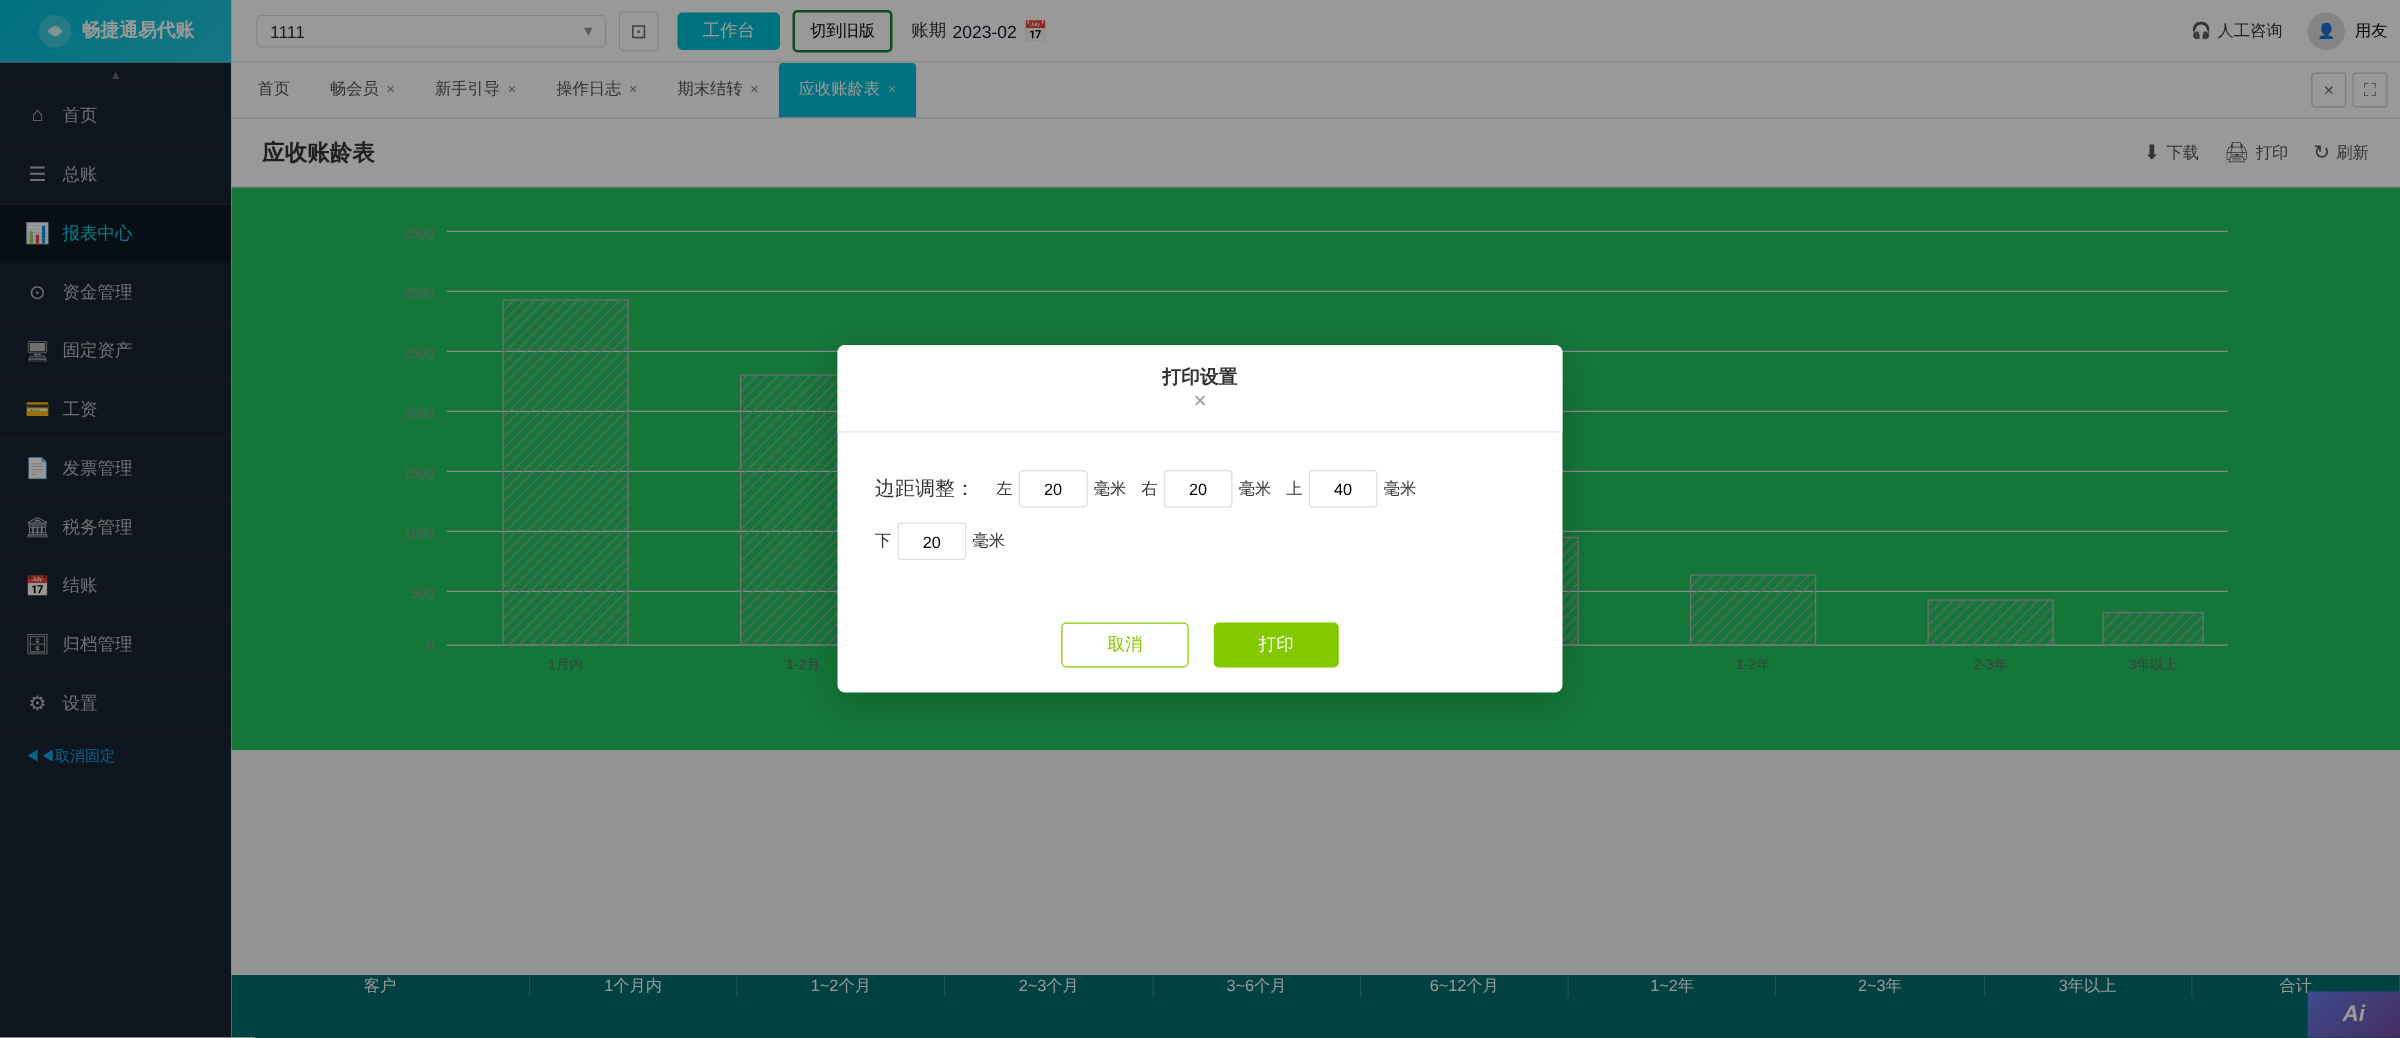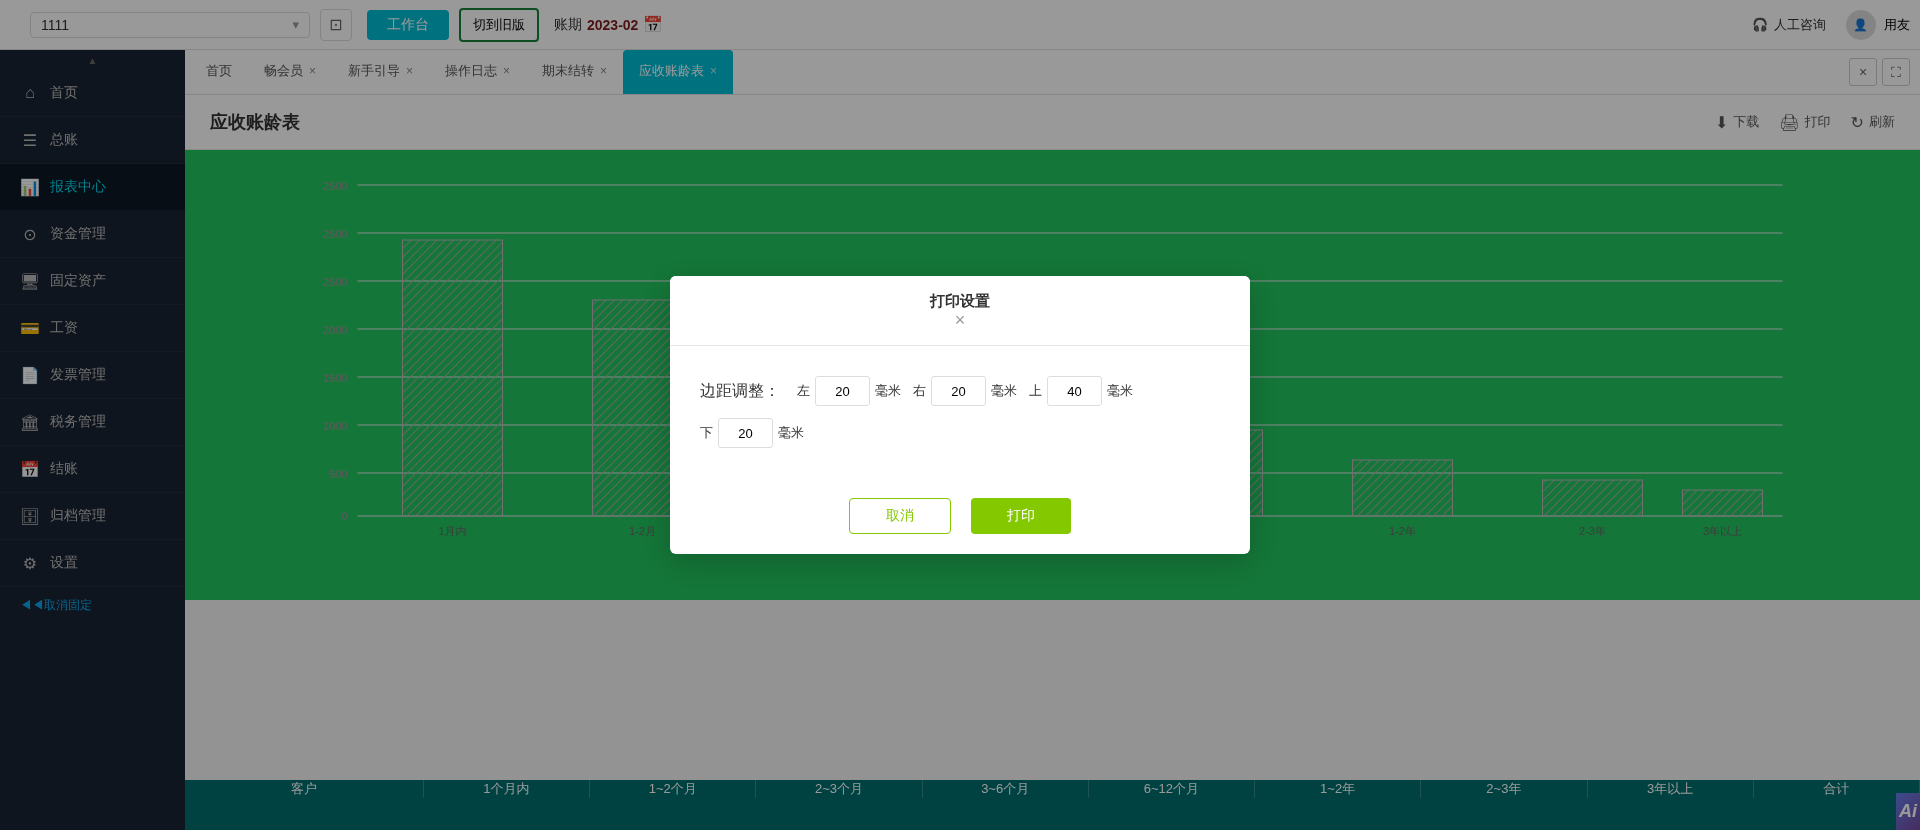--- a/index.html
+++ b/index.html
@@ -87,21 +87,21 @@
       cursor: pointer;
     }
     .period-area {
       margin-left: 15px;
       display: flex;
       align-items: center;
       font-size: 14px;
       color: #333;
     }
     .period-label { margin-right: 5px; }
-    .period-value { color: #7f1d1d; font-weight: 700; margin-right: 5px; }
+    .period-value { color: #0f172a; font-weight: 400; margin-right: 5px; }
     .period-calendar-icon { color: #00bcd4; font-size: 16px; cursor: pointer; }
     .header-right {
       margin-left: auto;
       display: flex;
       align-items: center;
       gap: 20px;
     }
     .service-btn {
       display: flex;
       align-items: center;
@@ -413,38 +413,45 @@
       cursor: pointer;
     }
 
     
     .ai-badge {
       position: fixed;
       bottom: 0;
       right: 0;
       background: linear-gradient(135deg, #667eea, #764ba2);
       color: white;
-      padding: 8px 3px;
+      padding: 8px 28px;
       font-size: 18px;
       font-weight: bold;
       font-style: italic;
       z-index: 50;
     }
 
     
     .chart-svg-container {
       width: 100%;
       height: 370px;
       position: relative;
     }
   </style>
 </head>
 <body>
 
 <div class="top-header">
+  <div class="logo-area">
+    <svg class="logo-icon" viewBox="0 0 28 28" fill="none">
+      <circle cx="14" cy="14" r="13" fill="rgba(255,255,255,0.2)"></circle>
+      <path d="M8 14 Q14 6 20 14 Q14 22 8 14Z" fill="white" opacity="0.8"></path>
+    </svg>
+    <span>畅捷通易代账</span>
+  </div>
 
   <div class="company-selector">
     <span class="company-name">1111</span>
     <span class="company-arrow">▾</span>
   </div>
 
   <button class="copy-btn">⊡</button>
 
   <button class="workbench-btn">工作台</button>
 

